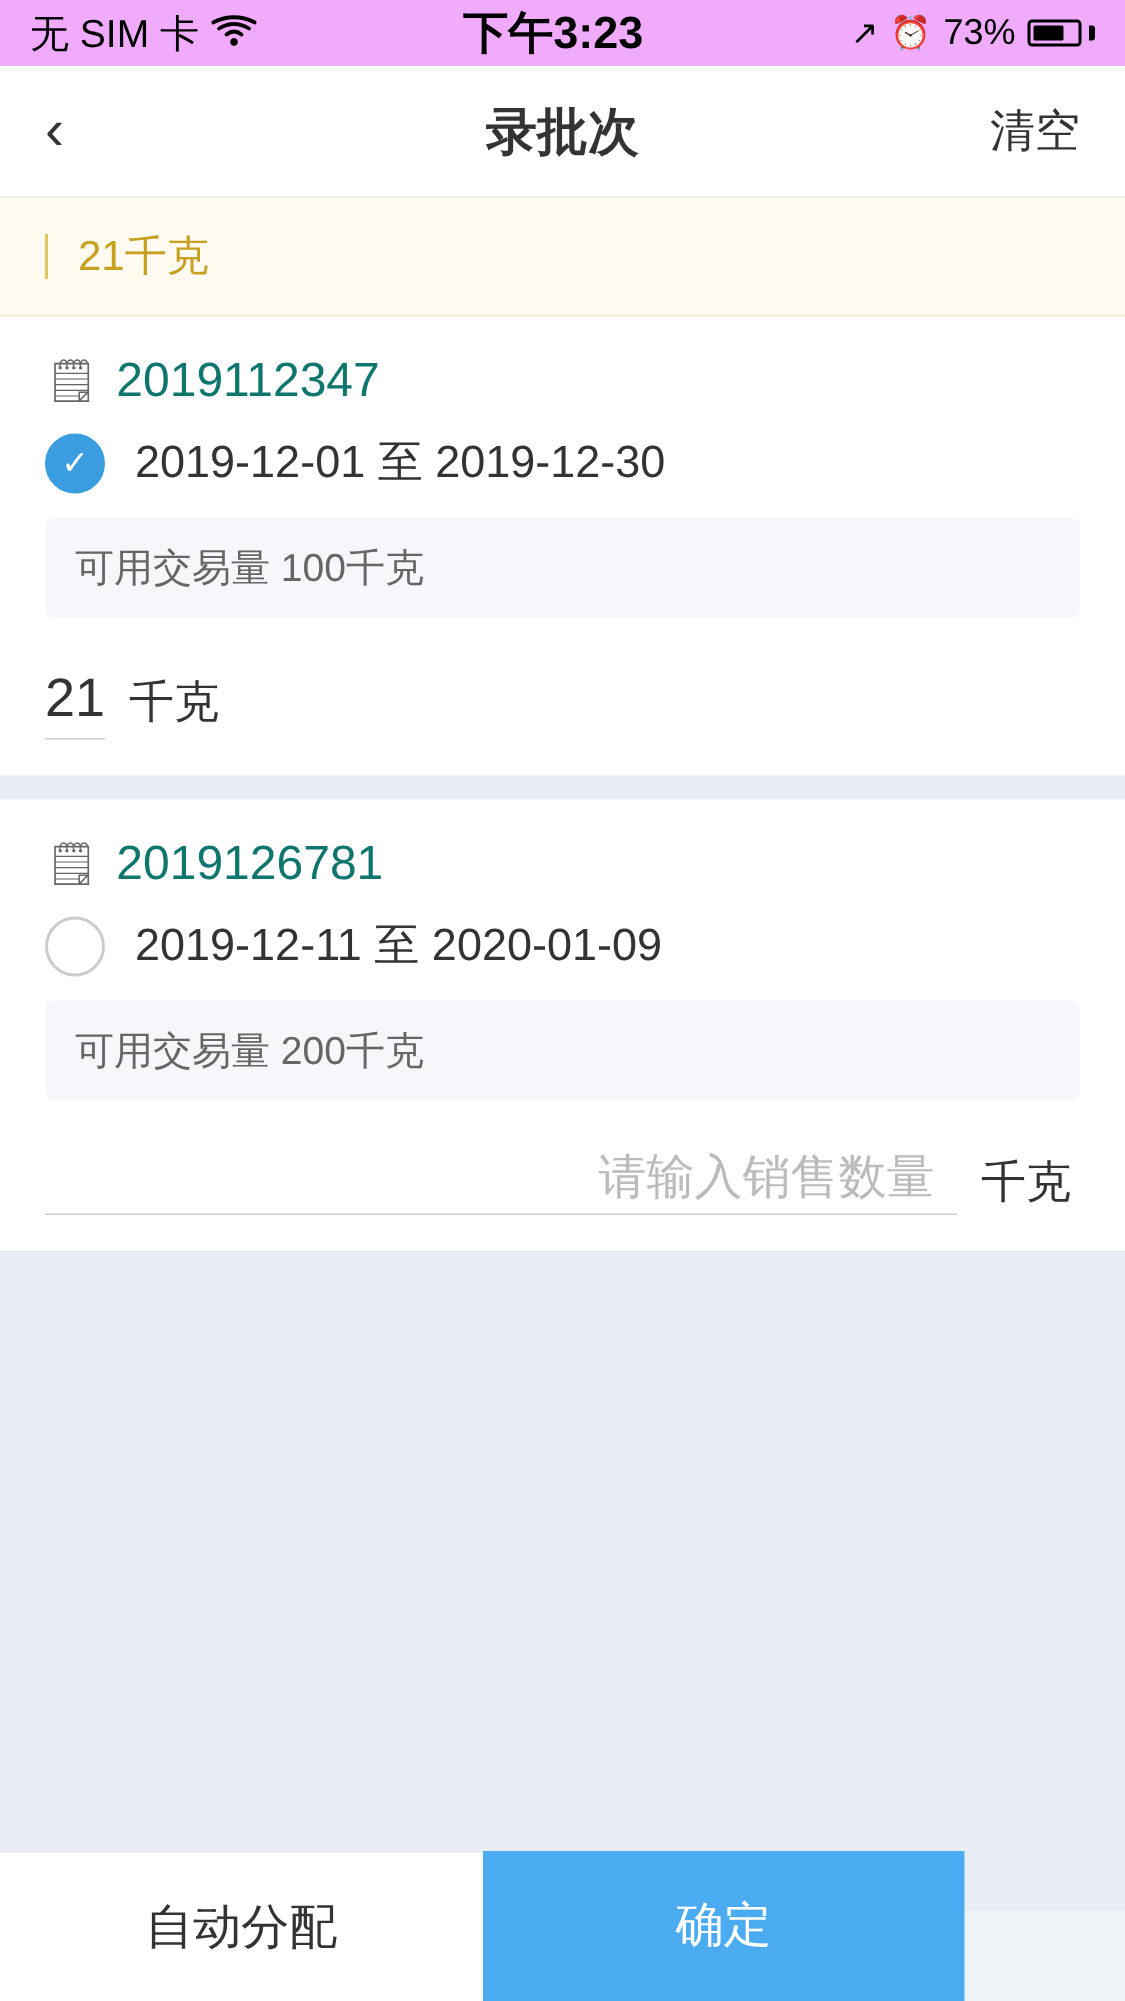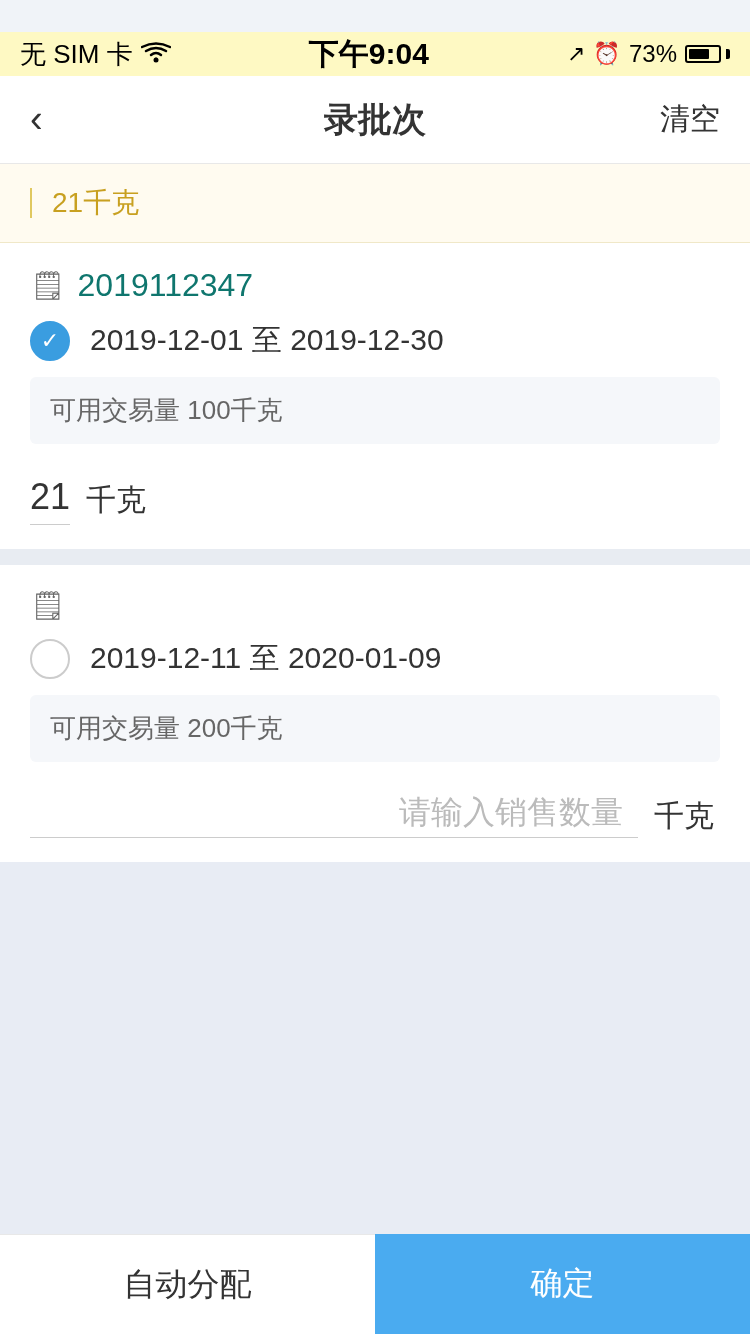--- a/index.html
+++ b/index.html
@@ -10,27 +10,26 @@
       min-height: 1334px;
       font-family: -apple-system, 'PingFang SC', 'Helvetica Neue', Arial, sans-serif;
       background: #f0f3f8;
       overflow-x: hidden;
     }
 
     
     .status-bar {
       width: 750px;
       height: 44px;
-      background: #fef9c3;
+      background: #f0abfc;
       display: flex;
       align-items: center;
       justify-content: space-between;
       padding: 0 20px;
       font-size: 28px;
-      margin-top: 32px;
     }
     .status-left {
       display: flex;
       align-items: center;
       gap: 8px;
       font-size: 26px;
       color: #000;
     }
     .status-center {
       font-size: 30px;
@@ -252,21 +251,21 @@
     .gray-area {
       background: #e8ecf4;
       height: 440px;
       width: 750px;
     }
 
     
     .bottom-bar {
       position: fixed;
       bottom: 0;
-      width: 750px;
+      width: 643px;
       height: 100px;
       display: flex;
     }
     .btn-auto {
       flex: 1;
       background: #fff;
       border: none;
       font-size: 32px;
       color: #333;
       cursor: pointer;
@@ -290,21 +289,21 @@
     <span>
       <svg width="30" height="22" viewBox="0 0 30 22" fill="none">
         <path d="M15 18 Q15 18 15 18" stroke="#000" stroke-width="3" stroke-linecap="round"></path>
         <path d="M10 14 Q15 10 20 14" stroke="#000" stroke-width="2.5" stroke-linecap="round" fill="none"></path>
         <path d="M5 10 Q15 4 25 10" stroke="#000" stroke-width="2.5" stroke-linecap="round" fill="none"></path>
         <path d="M1 6 Q15 -1 29 6" stroke="#000" stroke-width="2.5" stroke-linecap="round" fill="none"></path>
         <circle cx="15" cy="19" r="2.5" fill="#000"></circle>
       </svg>
     </span>
   </div>
-  <div class="status-center">下午9:04</div>
+  <div class="status-center">下午3:23</div>
   <div class="status-right">
     <span style="font-size:22px;">↗</span>
     <span style="font-size:22px;">⏰</span>
     <span>73%</span>
     <span class="battery-icon">
       <span class="battery-body">
         <span class="battery-fill"></span>
       </span>
       <span class="battery-tip"></span>
     </span>
@@ -340,20 +339,21 @@
     </span>
     <span class="amount-unit">千克</span>
   </div>
 </div>
 
 <div class="section-divider"></div>
 
 <div class="batch-item">
   <div class="batch-header">
     <span class="batch-icon">🗒</span>
+    <span class="batch-id">2019126781</span>
   </div>
   <div class="batch-date-row">
     <div class="radio-circle"></div>
     <span class="batch-date">2019-12-11 至 2020-01-09</span>
   </div>
   <div class="batch-trade-row">可用交易量 200千克</div>
   <div class="input-row">
     <div class="input-underline-wrap">
       <input class="qty-input" type="number" placeholder="请输入销售数量" style="">
     </div>

